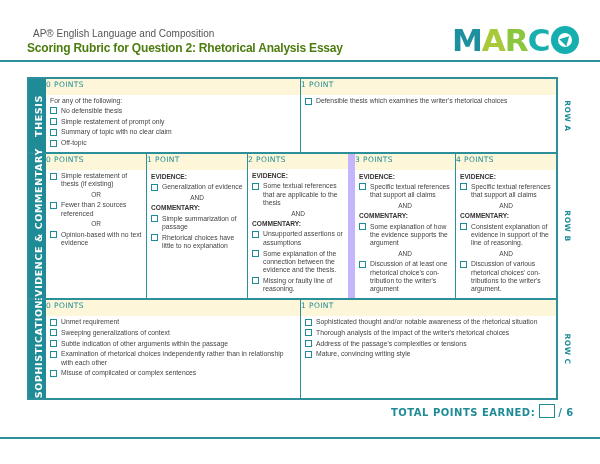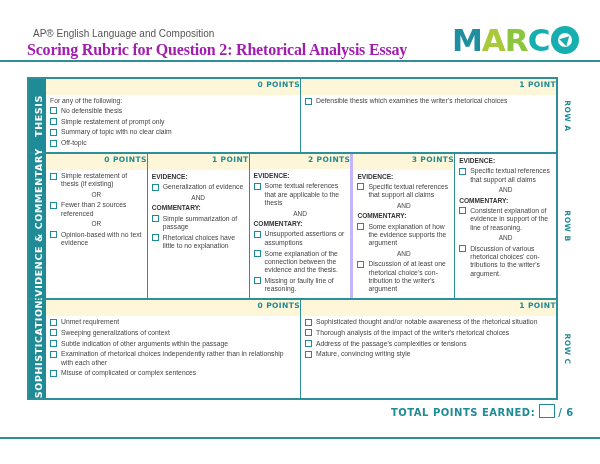--- a/index.html
+++ b/index.html
@@ -1,38 +1,38 @@
 <!DOCTYPE html>
 <html><head>
 <meta charset="utf-8">
 <style>
   * { box-sizing: border-box; margin: 0; padding: 0; }
   body { width: 600px; height: 464px; background: #ffffff; font-family: "DejaVu Sans", sans-serif; color: #3a3a3a; position: relative; overflow: hidden; }
   .subtitle { position: absolute; left: 33px; top: 28px; font-size: 10px; color: #555; font-family: "Liberation Sans", sans-serif; }
-  .title { position: absolute; left: 27px; top: 41px; font-size: 16px; font-weight: bold; color: #a21caf; font-family: Liberation Serif, serif; letter-spacing: -0.2px; }
+  .title { position: absolute; left: 27px; top: 41px; font-size: 12px; font-weight: bold; color: #4d7c0f; font-family: Liberation Sans, sans-serif; letter-spacing: -0.2px; }
   .logo { position: absolute; left: 452px; top: 24px; height: 32px; display: flex; align-items: center; font-family: "DejaVu Sans", sans-serif; font-weight: bold; font-size: 31px; letter-spacing: -1px; }
   .logo span { display: inline-block; }
   .logo .l-o { width: 28px; height: 28px; border-radius: 50%; background: #17aeb0; position: relative; margin-left: 1px; }
   .logo .l-o::after { content: ""; position: absolute; left: 7px; top: 7px; width: 14px; height: 14px; background: #fff; border-radius: 50%; }
   .logo .l-o i { position: absolute; left: 10px; top: 9px; width: 0; height: 0; border-left: 5px solid transparent; border-right: 5px solid transparent; border-bottom: 9px solid #17aeb0; transform: rotate(45deg); z-index: 2; }
   .hr-top { position: absolute; left: 0; top: 60px; width: 600px; height: 2px; background: #2c8f99; }
   .hr-bot { position: absolute; left: 0; top: 437px; width: 600px; height: 2px; background: #2c8f99; }
 
   .rubric { position: absolute; left: 27px; top: 77px; width: 531px; border: 2px solid #2c8f99; }
   .row { display: flex; border-bottom: 2px solid #2c8f99; position: relative; }
   .row:last-child { border-bottom: none; }
   .rowA { height: 75px; }
   .rowB { height: 146px; }
   .rowC { height: 98px; }
   .side { width: 17px; background: #1e8b96; color: #fff; position: relative; flex-shrink: 0; }
   .side span { position: absolute; left: 50%; top: 50%; transform: translate(-50%,-50%) rotate(-90deg); white-space: nowrap; font-size: 9.5px; font-weight: bold; letter-spacing: 0.6px; font-family: "DejaVu Sans", sans-serif; }
   .cell { flex: 1; border-left: 1px solid #2c8f99; display: flex; flex-direction: column; }
   .cell:first-of-type { border-left: none; }
   .side + .cell { border-left: none; }
-  .chead { background: #fdf6d8; color: #1e8b96; text-align: right; font-weight: bold; font-size: 7.5px; letter-spacing: 0.4px; height: 16px; line-height: 12px; font-family: "DejaVu Sans", sans-serif; }
+  .chead { background: #fdf6d8; color: #1e8b96; text-align: left; font-weight: normal; font-size: 7.5px; letter-spacing: 0.4px; height: 16px; line-height: 12px; font-family: "DejaVu Sans", sans-serif; }
   .cbody { padding: 2px 4px; font-size: 6.8px; line-height: 8.3px; font-family: "Liberation Sans", sans-serif; color: #444; }
   .lead { margin-bottom: 2px; }
   .item { display: flex; align-items: flex-start; margin-bottom: 2.5px; }
   .box { width: 7px; height: 7px; border: 1.2px solid #1e8b96; flex-shrink: 0; margin-right: 4px; margin-top: 0.5px; }
   .sec { font-weight: bold; color: #333; margin: 1px 0 2px; font-size: 6.6px; }
   .conj { text-align: center; margin: 1px 0 2px; font-size: 6.5px; }
   .rowlabel { position: absolute; right: -20px; top: 0; bottom: 0; width: 18px; }
   .rowlabel span { position: absolute; left: 50%; top: 50%; transform: translate(-50%,-50%) rotate(90deg); white-space: nowrap; font-size: 7.5px; font-weight: bold; color: #1e8b96; letter-spacing: 0.5px; }
 
   .total { position: absolute; left: 391px; top: 404px; display: flex; align-items: flex-end; color: #1e8b96; font-weight: bold; font-size: 10px; letter-spacing: 0.5px; font-family: "DejaVu Sans", sans-serif; }
@@ -162,21 +162,21 @@
             <span class="box"></span>
             <span>Some explanation of the connection between the evidence and the thesis.</span>
           </div>
         <div class="item">
             <span class="box"></span>
             <span>Missing or faulty line of reasoning.</span>
           </div>
       </div>
     </div>
 
-    <div class="cell" style="border-left:3px solid #c4b5fd;">
+    <div class="cell" style="border-left:7px solid #c4b5fd;">
       <div class="chead">3 POINTS</div>
       <div class="cbody">
         <div class="sec">EVIDENCE:</div>
         <div class="item">
             <span class="box"></span>
             <span>Specific textual references that support all claims</span>
           </div>
         <div class="conj">AND</div>
         <div class="sec">COMMENTARY:</div>
         <div class="item">
@@ -185,20 +185,21 @@
           </div>
         <div class="conj">AND</div>
         <div class="item">
             <span class="box"></span>
             <span>Discussion of at least one rhetorical choice's con-tribution to the writer's argument</span>
           </div>
       </div>
     </div>
 
     <div class="cell" style="border-left:1px solid #2c8f99;">
+      <div class="chead">4 POINTS</div>
       <div class="cbody">
         <div class="sec">EVIDENCE:</div>
         <div class="item">
             <span class="box"></span>
             <span>Specific textual references that support all claims</span>
           </div>
         <div class="conj">AND</div>
         <div class="sec">COMMENTARY:</div>
         <div class="item">
             <span class="box"></span>

